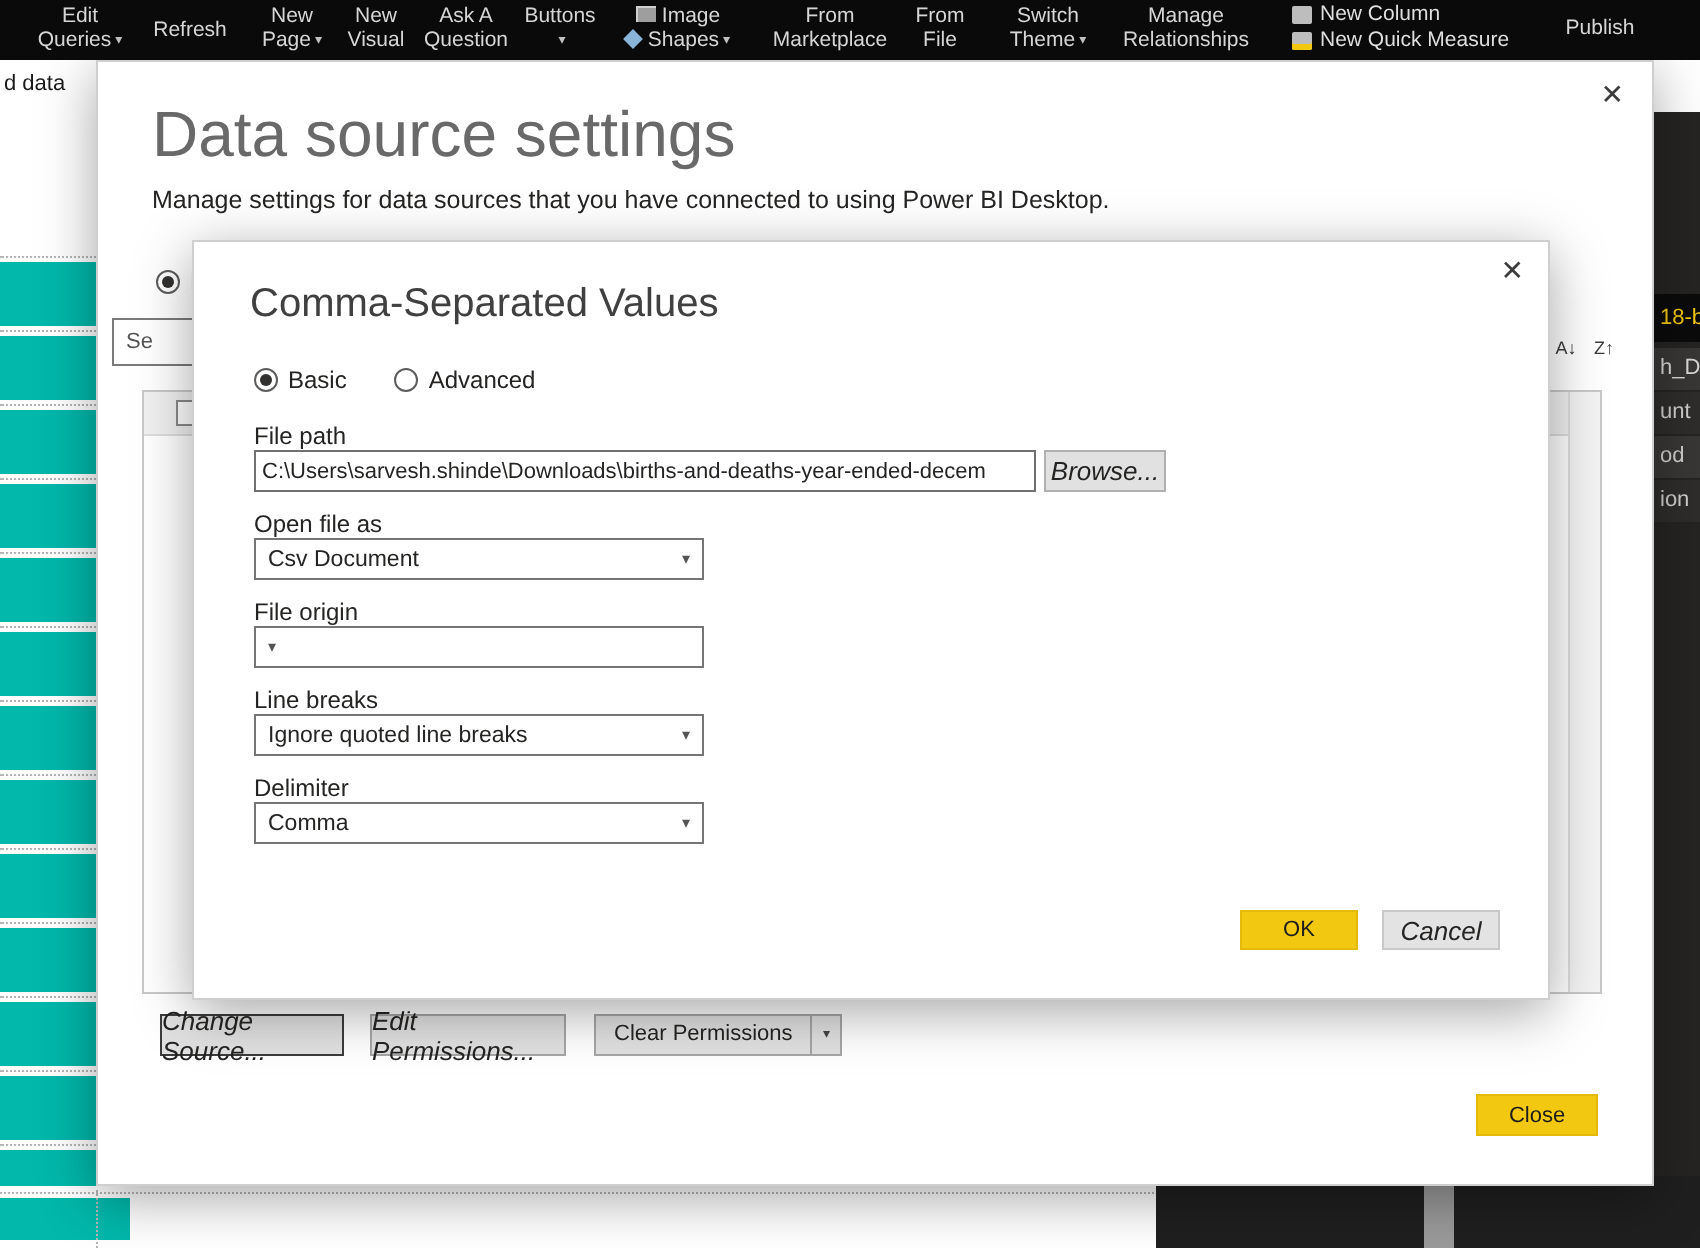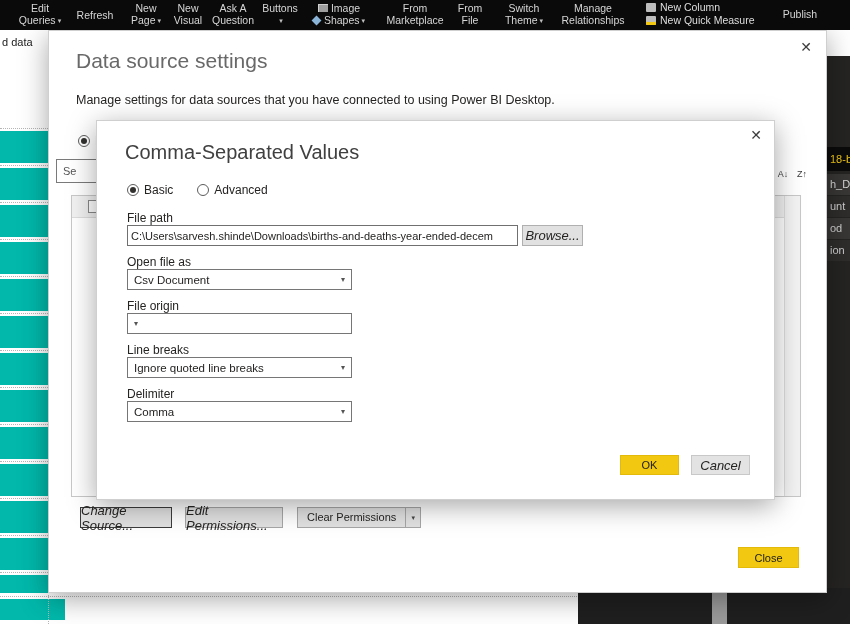--- a/index.html
+++ b/index.html
@@ -46,21 +46,21 @@
   .gbtn { position:absolute; background:#e1e1e1; border:1px solid #a6a6a6; font-size:13px; color:#252423;
           display:flex; align-items:center; justify-content:center; cursor:default;font-style:italic; }
   .ybtn { position:absolute; background:#F2C811; border:1px solid #e3ba0a; font-size:11px; color:#1d1d1d;
           display:flex; align-items:center; justify-content:center; cursor:default; }
   .select { position:absolute; height:21px; width:225px; border:1px solid #767676; background:#fff; display:flex;
             align-items:center; justify-content:space-between; padding:0 6px; font-size:11.5px; color:#252423; cursor:default; }
   .sel-caret { font-size:8px; color:#555; }
 
   
   .dss { left:48px; top:30px; width:779px; height:563px; z-index:5; }
-  .dss-title { position:absolute; left:27px; top:18px; font-size:21px; font-weight:300; color:#696969; }
+  .dss-title { position:absolute; left:27px; top:18px; font-size:32px; font-weight:300; color:#696969; }
   .dss-sub { position:absolute; left:27px; top:62px; font-size:12.5px; color:#252423; }
   .dss-radio { position:absolute; left:29px; top:103px; }
   .dss-search { position:absolute; left:7px; top:128px; width:220px; height:24px; border:1px solid #7a7a7a; background:#fff;
                 font-size:11px; color:#555; line-height:22px; padding-left:6px; overflow:hidden; }
   .sort-ic { position:absolute; top:134px; width:18px; height:18px; font-size:9px; color:#3c3c3c; text-align:center; line-height:18px; cursor:default; }
   .dss-list { position:absolute; left:22px; top:164px; width:730px; height:302px; border:1px solid #c8c8c8; background:#fff; }
   .dss-list-head { position:absolute; left:0; top:0; width:100%; height:22px; background:#f1f1f1; border-bottom:1px solid #ddd; }
   .file-ic { position:absolute; left:16px; top:4px; width:11px; height:13px; background:#fff; border:1px solid #8a8a8a; }
   .dss-list-scroll { position:absolute; right:0; top:0; width:16px; height:100%; background:#f3f3f3; border-left:1px solid #ddd; }
   .split-btn { position:absolute; display:flex; height:21px; background:#e1e1e1; border:1px solid #a6a6a6; font-size:11px; color:#252423; cursor:default; }

